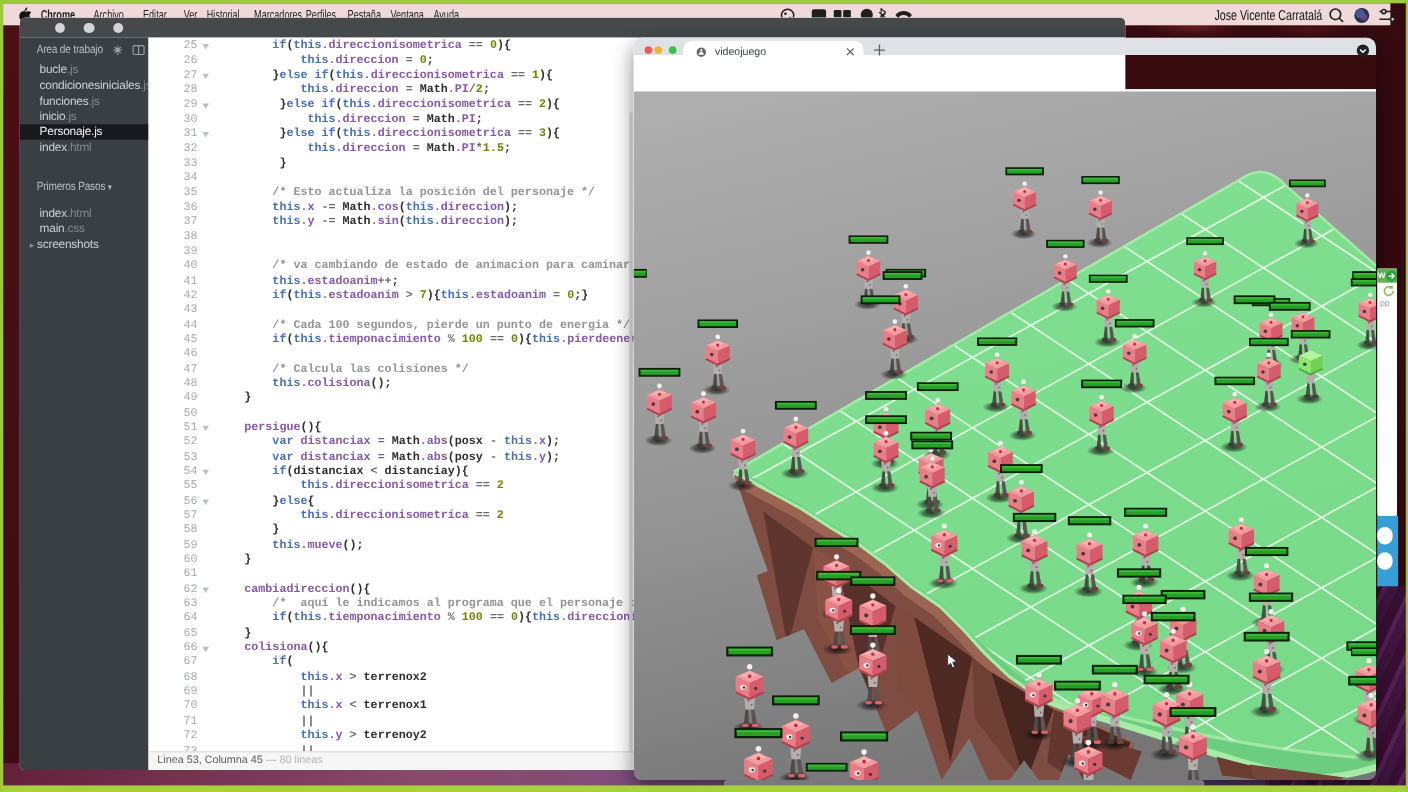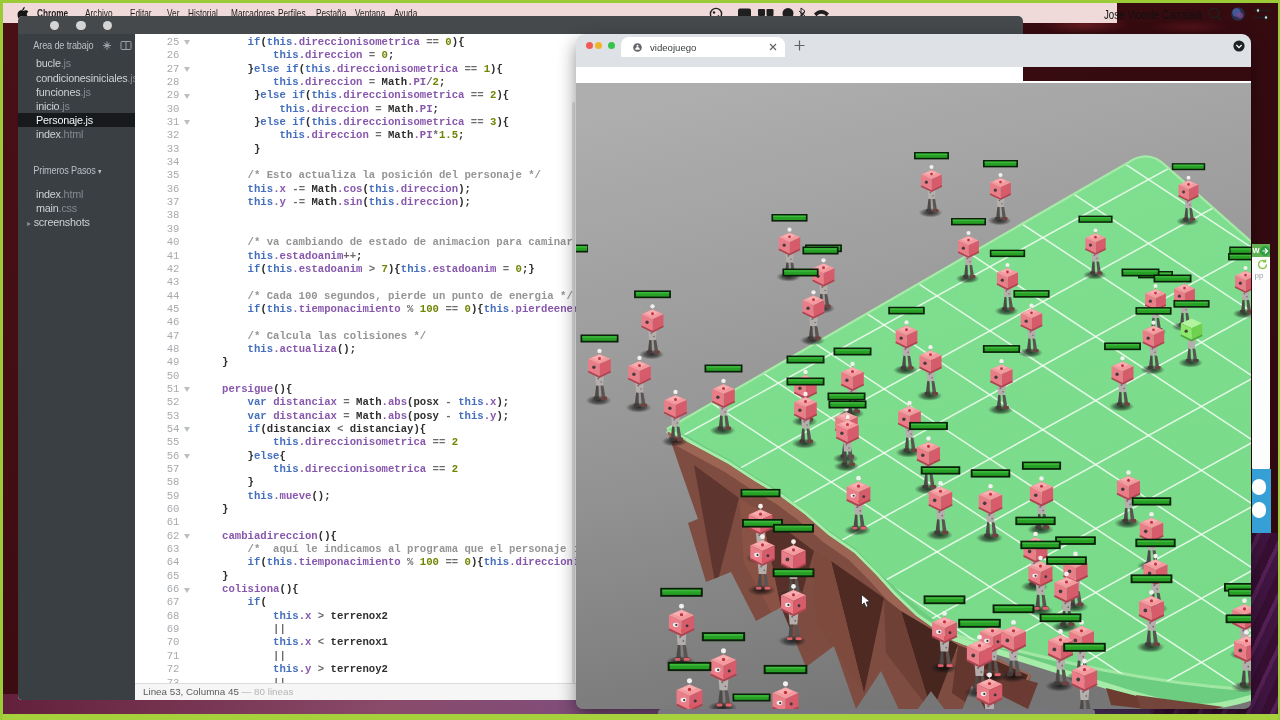--- a/index.html
+++ b/index.html
@@ -6,21 +6,21 @@
   font-family:"Liberation Sans",sans-serif; }
 .abs { position:absolute; }
 
 #wall { position:absolute; inset:0;
   background:linear-gradient(135deg,#4a1016 0%,#3a0c11 40%,#2e090e 100%); }
 #wallbottom { position:absolute; left:0; right:0; top:694px; height:26px;
   background:linear-gradient(90deg,#63203a,#8a4a6a 30%,#7a5086 55%,#644680 75%,#43254e); }
 #wallbr { position:absolute; left:1150px; top:533px; width:130px; height:187px;
   background:repeating-linear-gradient(115deg,#380f33 0 9px,#552055 9px 13px,#401540 13px 22px); }
 
-#menubar { position:absolute; left:0; top:2.5px; width:1117px; height:20px;
+#menubar { position:absolute; left:0; top:2.5px; width:1264px; height:20px;
   background:#efd9d9; color:#1d1d1d; font-size:11.8px;padding-left:45px; }
 #menubar span { position:absolute; top:3.5px; white-space:nowrap; display:inline-block; transform:scaleX(0.7); transform-origin:0 50%; }
 
 #brk { position:absolute; left:18px; top:16px; width:1005px; height:684px;
   background:#fff; border-radius:5px 5px 4px 4px; overflow:hidden; }
 #brk-title { position:absolute; left:0; top:0; right:0; height:18px; background:#46494c; }
 #brk-title .dot { position:absolute; top:4.5px; width:9.5px; height:9.5px; border-radius:50%;
   background:#d4d4d4; }
 #brk-title .t { position:absolute; left:332px; top:3px; color:#b5b8ba; font-size:10.5px; white-space:nowrap; }
 #sidebar { position:absolute; left:0; top:18px; width:117px; bottom:0;
@@ -43,21 +43,21 @@
   border-left:3.6px solid transparent; border-right:3.6px solid transparent;
   border-top:5px solid #bcbfc2; }
 #brk-status { position:absolute; left:117px; right:0; bottom:0; height:17px; background:#f6f6f6;
   border-top:1px solid #dcdcdc; font-size:9.8px; color:#5a5a5a; line-height:16px; }
 #brk-scroll { position:absolute; left:436.5px; top:68px; width:3.5px; height:599px;
   background:#e2e4e6; border-radius:2px; }
 
 #chrome { position:absolute; left:575.5px; top:34px; width:675.5px; height:675px;
   border-radius:9px 9px 7px 7px; overflow:hidden;
   box-shadow:0 8px 18px rgba(0,0,0,0.45); }
-#tabbar { position:absolute; left:0; top:0; right:0; height:33px; background:#dee1e6; }
+#tabbar { position:absolute; left:0; top:0; right:0; height:16px; background:#dee1e6; }
 #tabbar .tl { position:absolute; top:8px; width:7px; height:7px; border-radius:50%; }
 #tab { position:absolute; left:45.5px; top:2.5px; width:164px; height:20px; background:#fff;
   border-radius:8px 8px 0 0; font-size:9.6px; color:#3b4043; }
 #toolbar { position:absolute; left:0; top:22.5px; right:0; height:26px; background:#fff;margin-top:24px; }
 #urlpill { position:absolute; left:71px; top:4px; width:490px; height:18.5px;
   background:#f1f3f4; border-radius:9.5px; font-size:11px; color:#2c3035; }
 #game { position:absolute; left:0; top:48.5px; right:0; bottom:0; }
 
 #rov { position:absolute; left:1251.5px; top:244px; width:18.5px; height:225px;
   background:#fdfdfd; overflow:hidden; border-radius:1px; }
@@ -208,21 +208,21 @@
 
 
         <i class="c">/* va cambiando de estado de animacion para caminar */</i>
         <i class="k">this</i><i class="p">.estadoanim</i><i class="o">++</i>;
         <i class="k">if</i>(<i class="k">this</i><i class="p">.estadoanim</i> <i class="o">&gt;</i> <i class="n">7</i>){<i class="k">this</i><i class="p">.estadoanim</i> <i class="o">=</i> <i class="n">0</i>;}
 
         <i class="c">/* Cada 100 segundos, pierde un punto de energia */</i>
         <i class="k">if</i>(<i class="k">this</i><i class="p">.tiemponacimiento</i> <i class="o">%</i> <i class="n">100</i> <i class="o">==</i> <i class="n">0</i>){<i class="k">this</i><i class="p">.pierdeenergia</i>();}
 
         <i class="c">/* Calcula las colisiones */</i>
-        <i class="k">this</i><i class="p">.actualiza</i>();
+        <i class="k">this</i><i class="p">.colisiona</i>();
     }
 
     <i class="p">persigue</i>(){
         <i class="k">var</i> <i class="p">distanciax</i> <i class="o">=</i> Math<i class="p">.abs</i>(posx <i class="o">-</i> <i class="k">this</i><i class="p">.x</i>);
         <i class="k">var</i> <i class="p">distanciax</i> <i class="o">=</i> Math<i class="p">.abs</i>(posy <i class="o">-</i> <i class="k">this</i><i class="p">.y</i>);
         <i class="k">if</i>(distanciax <i class="o">&lt;</i> distanciay){
             <i class="k">this</i><i class="p">.direccionisometrica</i> <i class="o">==</i> <i class="n">2</i>
         }<i class="k">else</i>{
             <i class="k">this</i><i class="p">.direccionisometrica</i> <i class="o">==</i> <i class="n">2</i>
         }

